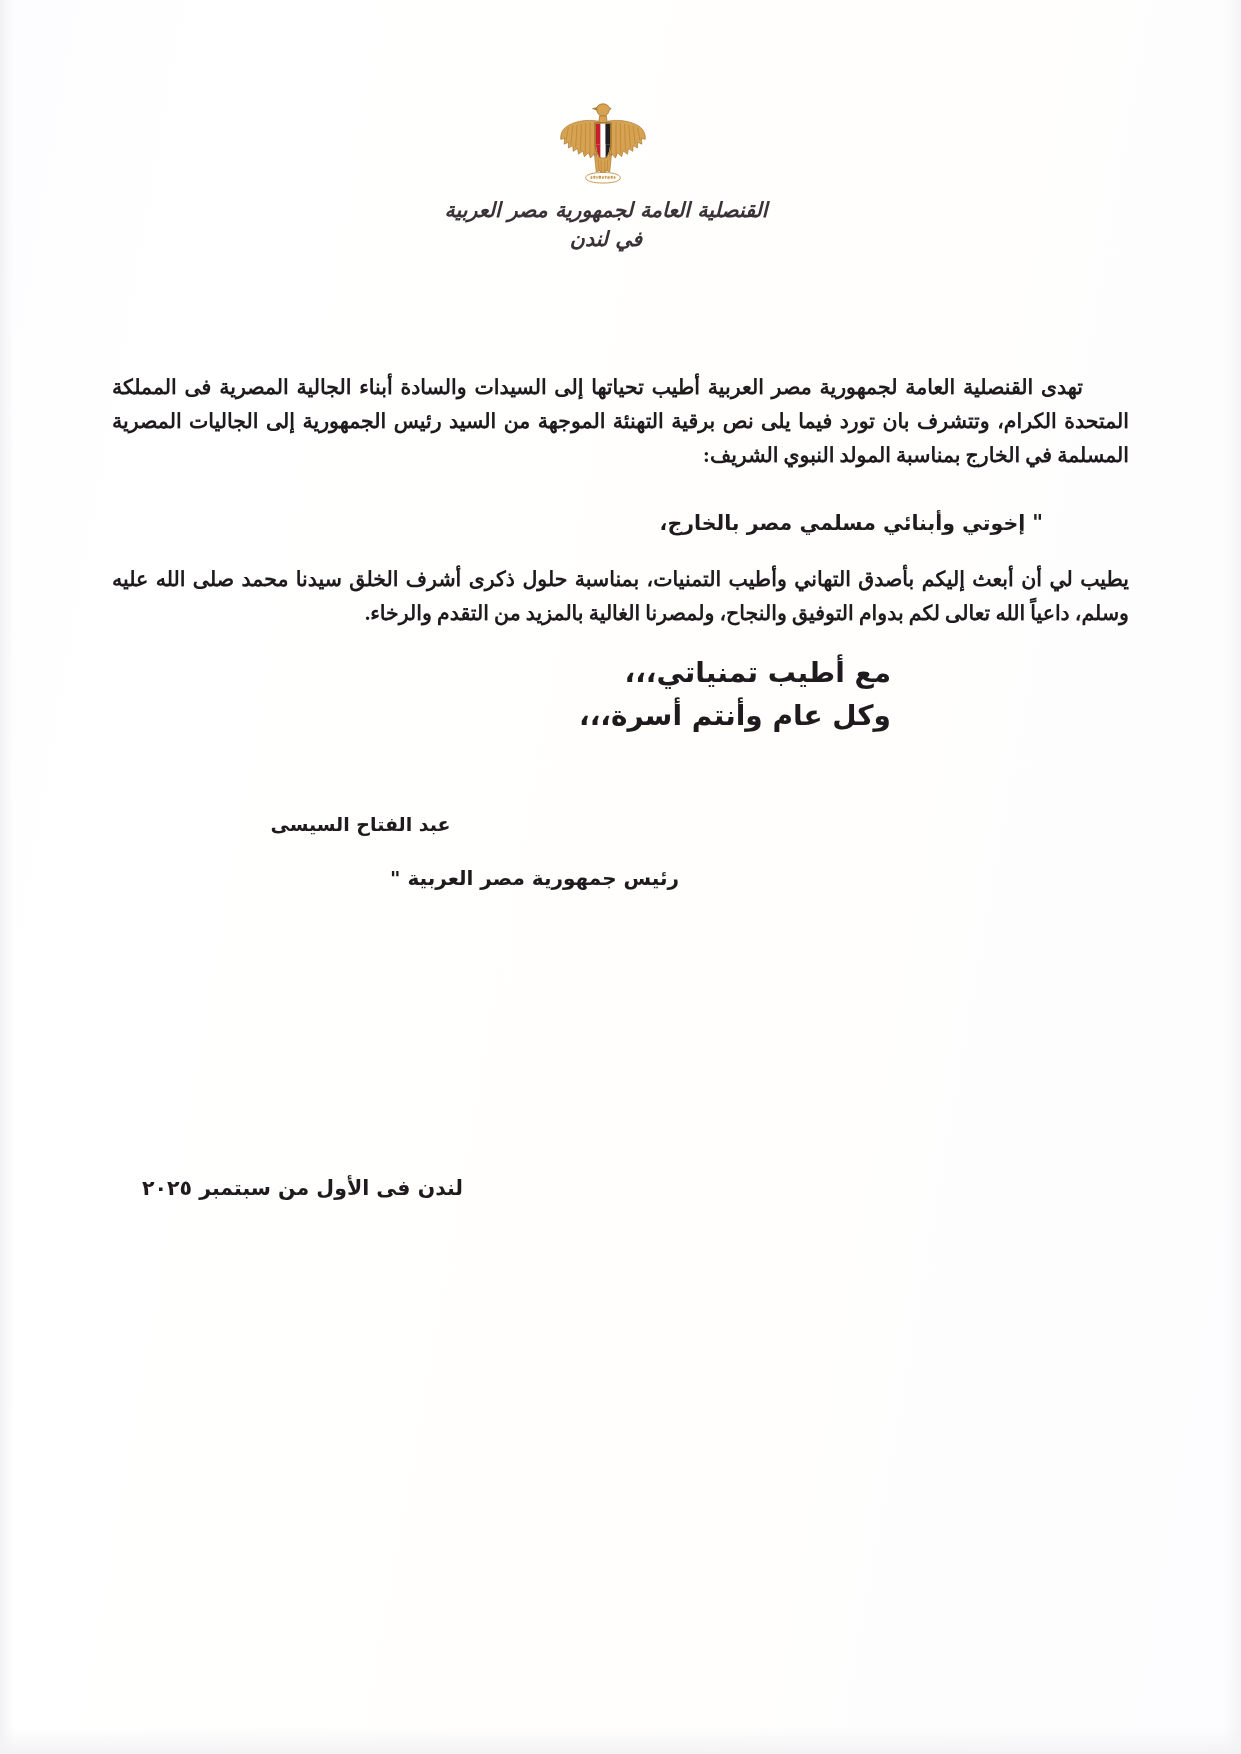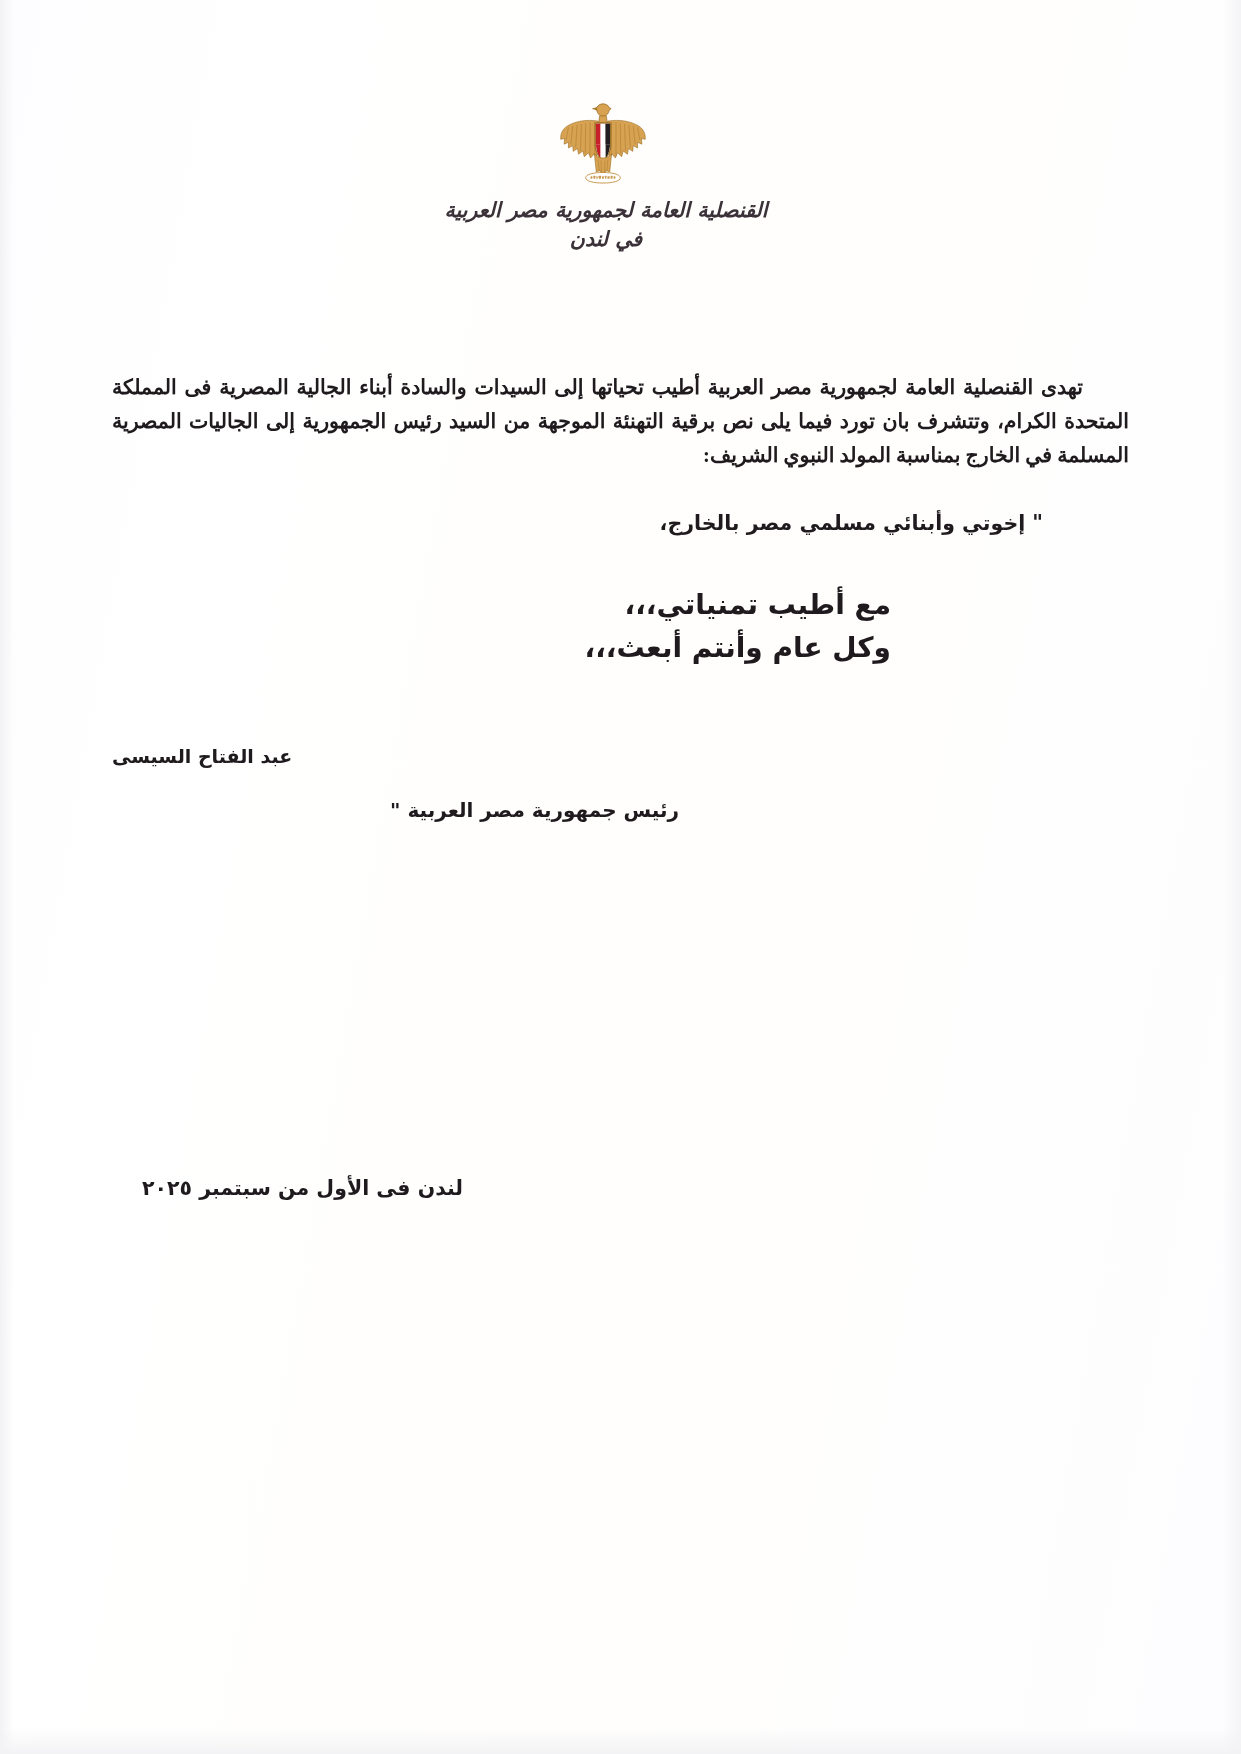--- a/index.html
+++ b/index.html
@@ -121,21 +121,21 @@
     color: #1e1a1d;
     line-height: 1.52;
     text-align: right;
     padding-right: 238px;
   }
 
   .sig-name {
     font-size: 19px;
     font-weight: 700;
     color: #1e1a1d;
-    text-align: left;
+    text-align: center;
     padding-right: 520px;
     line-height: 1.6;
   }
   .sig-title {
     font-size: 20px;
     font-weight: 700;
     color: #1e1a1d;
     text-align: right;
     padding-right: 450px;
     line-height: 1.6;
@@ -254,25 +254,26 @@
   <div class="body-area">
 
     <div class="para indent lead">تهدى القنصلية العامة لجمهورية مصر العربية أطيب تحياتها إلى السيدات والسادة أبناء الجالية المصرية فى المملكة المتحدة الكرام، وتتشرف بان تورد فيما يلى نص برقية التهنئة الموجهة من السيد رئيس الجمهورية إلى الجاليات المصرية المسلمة في الخارج بمناسبة المولد النبوي الشريف:</div>
 
     <div class="spacer-md"></div>
 
     <div class="quote-open">" إخوتي وأبنائي مسلمي مصر بالخارج،</div>
 
     <div class="spacer-sm"></div>
 
+    <div class="para">يطيب لي أن أبعث إليكم بأصدق التهاني وأطيب التمنيات، بمناسبة حلول ذكرى أشرف الخلق سيدنا محمد صلى الله عليه وسلم، داعياً الله تعالى لكم بدوام التوفيق والنجاح، ولمصرنا الغالية بالمزيد من التقدم والرخاء.</div>
 
     <div class="spacer-sm"></div>
 
     <div class="closing">مع أطيب تمنياتي،،،</div>
-    <div class="closing">وكل عام وأنتم أبعث،،،</div>
+    <div class="closing">وكل عام وأنتم أسرة،،،</div>
 
     <div class="spacer-xl"></div>
 
     <div class="sig-name">عبد الفتاح السيسى</div>
 
     <div class="spacer-sm"></div>
 
     <div class="sig-title">رئيس جمهورية مصر العربية "</div>
 
     <div class="spacer-xl"></div>

